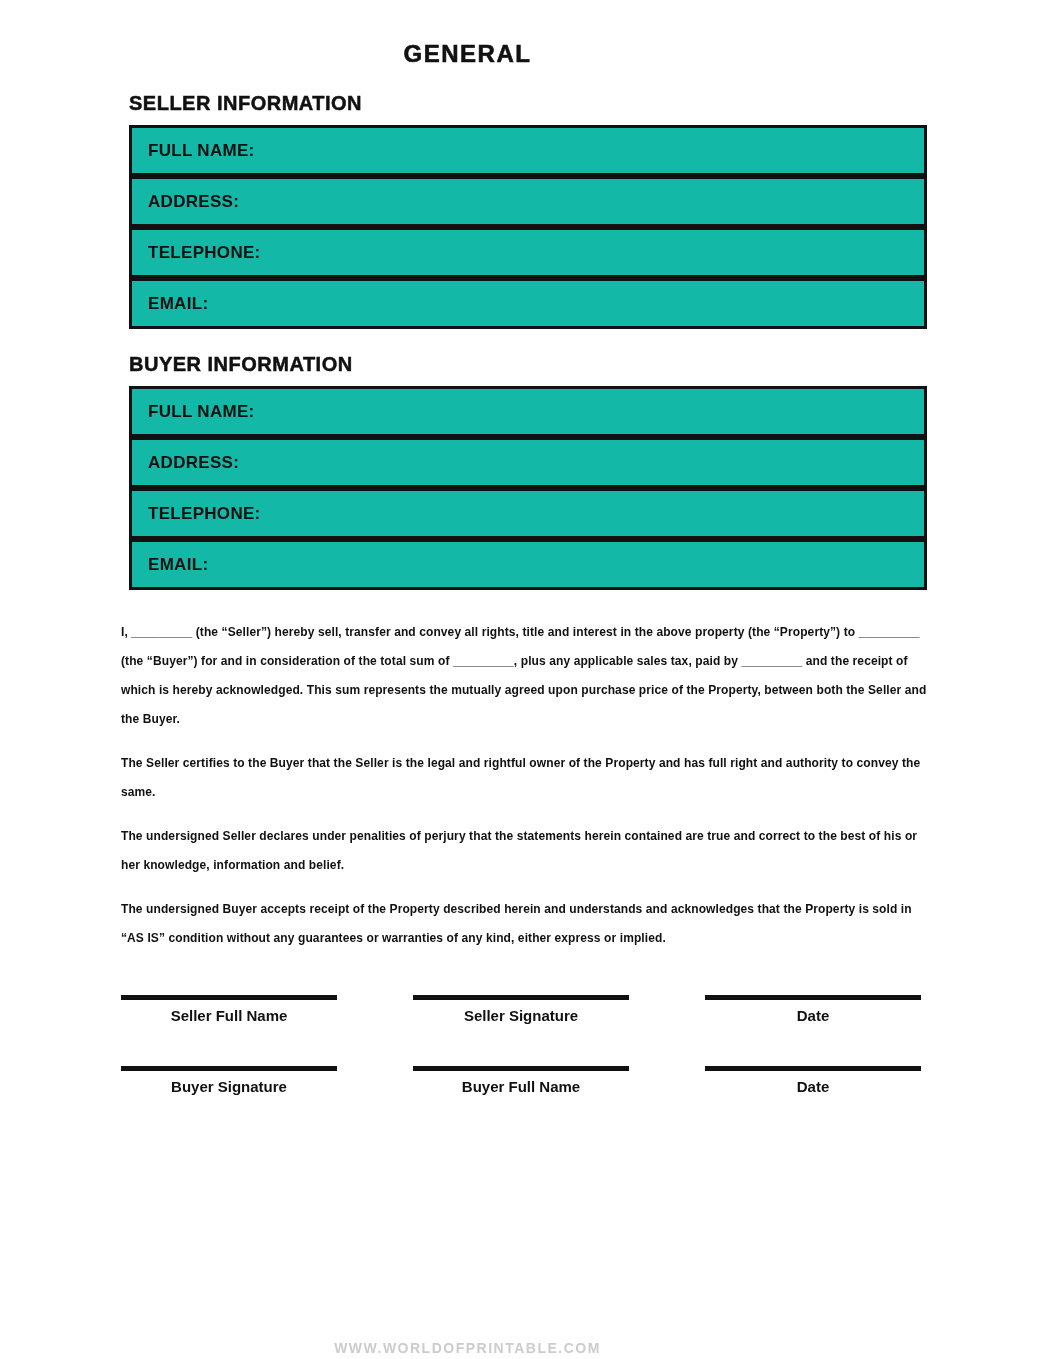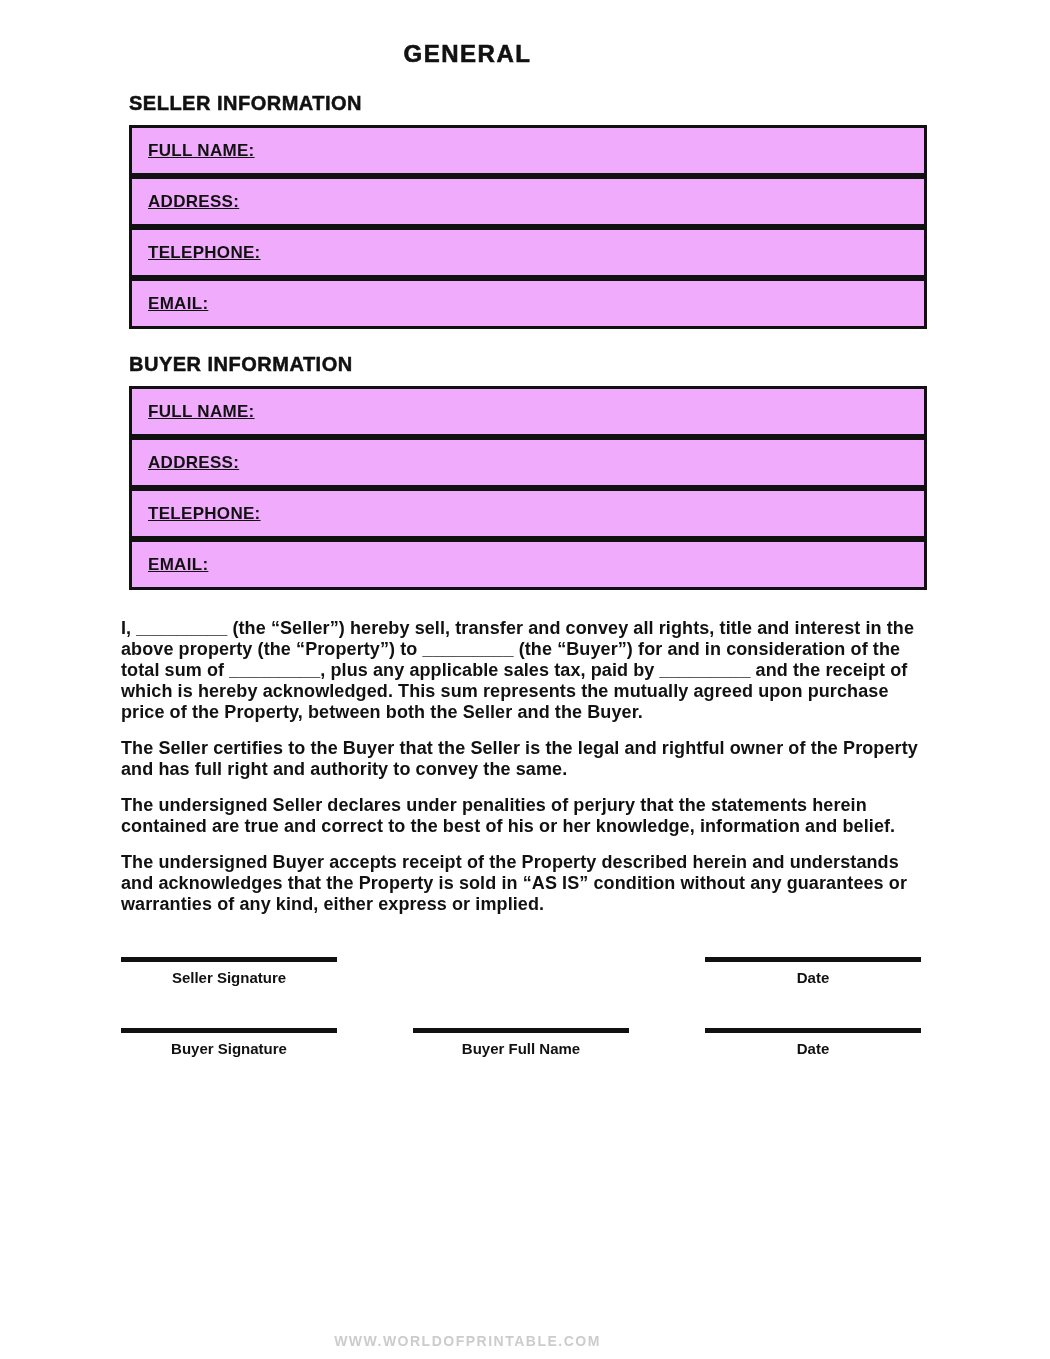--- a/index.html
+++ b/index.html
@@ -41,54 +41,53 @@
     -webkit-text-stroke: 0.5px #111;
   }
 
   .fieldset { display: flex; flex-direction: column; }
   .field-row {
     border: 3px solid #111;
     height: 51px;
     display: flex;
     align-items: center;
     padding-left: 16px;
-    background: #f0abfc;
-    text-decoration: underline;
+    background: #14b8a6;
   }
   .field-label { font-size: 17px; letter-spacing: 0.3px; }
   .field-value { font-size: 17px; margin-left: 8px; }
 
   .property-box {
     border: 4px solid #111;
     height: 122px;
     background: #fff;
   }
 
   
-  .legal { margin-top: 28px; font-size: 18px; line-height: 21px; }
+  .legal { margin-top: 28px; font-size: 12px; line-height: 29px; }
   .legal p { margin-bottom: 15px; letter-spacing: 0.1px; }
   .legal p:last-child { margin-bottom: 8px; }
 
   
   .signatures { margin-top: 42px; width: 800px; }
   .sig-row { display: flex; justify-content: space-between; }
   .sig-row + .sig-row { margin-top: 42px; }
   .sig-col {
     width: 216px;
     border-top: 5px solid #111;
     text-align: center;
     padding-top: 7px;
   }
   .sig-label { font-size: 15px; }
 
   
   .doc-footer {
     position: absolute;
     left: 0; right: 0;
-    bottom: 10px;
+    bottom: 3px;
     text-align: center;
     color: #cccccc;
     font-size: 14px;
     letter-spacing: 1.5px;
   }
 </style>
 </head>
 <body>
 
 <div class="page">
@@ -147,20 +146,23 @@
     <div class="legal">
       <p>I, _________ (the “Seller”) hereby sell, transfer and convey all rights, title and interest in the above property (the “Property”) to _________  (the “Buyer”) for and in consideration of the total sum of _________, plus any applicable sales tax, paid by _________ and the receipt of which is hereby acknowledged. This sum represents the mutually agreed upon purchase price of the Property, between both the Seller and the Buyer.</p>
       <p>The Seller certifies to the Buyer that the Seller is the legal and rightful owner of the Property and has full right and authority to convey the same.</p>
       <p>The undersigned Seller declares under penalities of perjury that the statements herein contained are true and correct to the best of his or her knowledge, information and belief.</p>
       <p>The undersigned Buyer accepts receipt of the Property described herein and understands and acknowledges that the Property is sold in “AS IS” condition without any guarantees or warranties of any kind, either express or implied.</p>
     </div>
 
     <div class="signatures">
       <div class="sig-row">
         <div class="sig-col">
+          <div class="sig-label">Seller Full Name</div>
+        </div>
+        <div class="sig-col">
           <div class="sig-label">Seller Signature</div>
         </div>
         <div class="sig-col">
           <div class="sig-label">Date</div>
         </div>
       </div>
       <div class="sig-row">
         <div class="sig-col">
           <div class="sig-label">Buyer Signature</div>
         </div>

